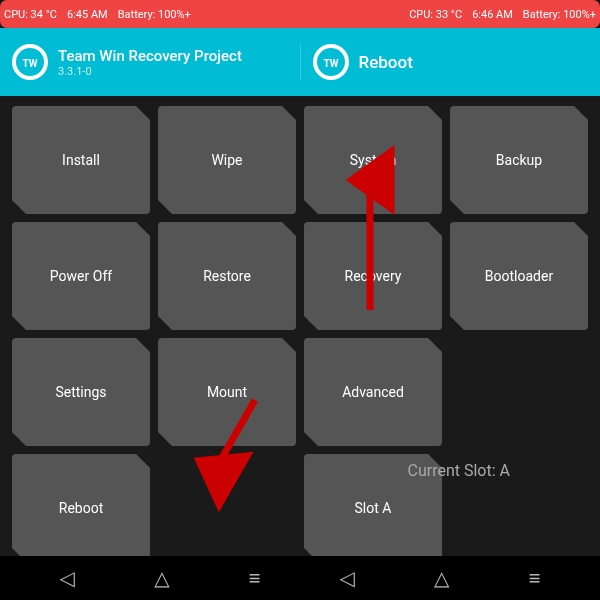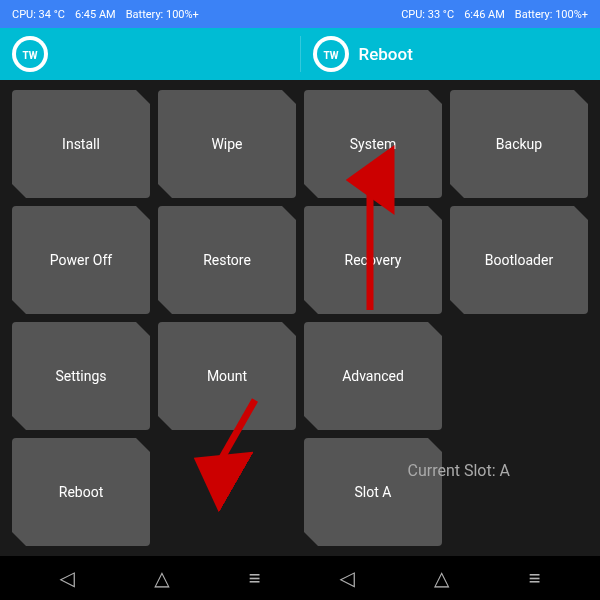--- a/index.html
+++ b/index.html
@@ -10,36 +10,37 @@
       font-family: 'Roboto', Arial, sans-serif;
       overflow: hidden;
       position: relative;
     }
 
     
     .status-bar {
       display: flex;
       justify-content: space-between;
       align-items: center;
-      background: #3b82f6;
-      padding: 4px 12px;
+      background: #ef4444;
+      padding: 4px 4px;
       height: 28px;
       font-size: 11px;
       color: #fff;
+      border-radius: 7px;
     }
     .status-group {
       display: flex;
       gap: 10px;
     }
 
     
     .header {
       display: flex;
       background: #00bcd4;
-      height: 52px;
+      height: 68px;
       align-items: center;
     }
     .header-left {
       display: flex;
       align-items: center;
       flex: 1;
       padding: 0 12px;
       gap: 10px;
     }
     .header-right {
@@ -150,20 +151,24 @@
   </div>
 </div>
 
 <div class="header">
   <div class="header-left">
     <div class="twrp-logo">
       <svg width="30" height="30" viewBox="0 0 30 30">
         <circle cx="15" cy="15" r="14" fill="#00bcd4"></circle>
         <text x="15" y="20" text-anchor="middle" fill="#fff" font-size="10" font-weight="bold">TW</text>
       </svg>
+    </div>
+    <div>
+      <div class="header-title">Team Win Recovery Project</div>
+      <div class="header-subtitle">3.3.1-0</div>
     </div>
   </div>
   <div class="header-right">
     <div class="twrp-logo">
       <svg width="30" height="30" viewBox="0 0 30 30">
         <circle cx="15" cy="15" r="14" fill="#00bcd4"></circle>
         <text x="15" y="20" text-anchor="middle" fill="#fff" font-size="10" font-weight="bold">TW</text>
       </svg>
     </div>
     <div class="header-reboot">Reboot</div>

